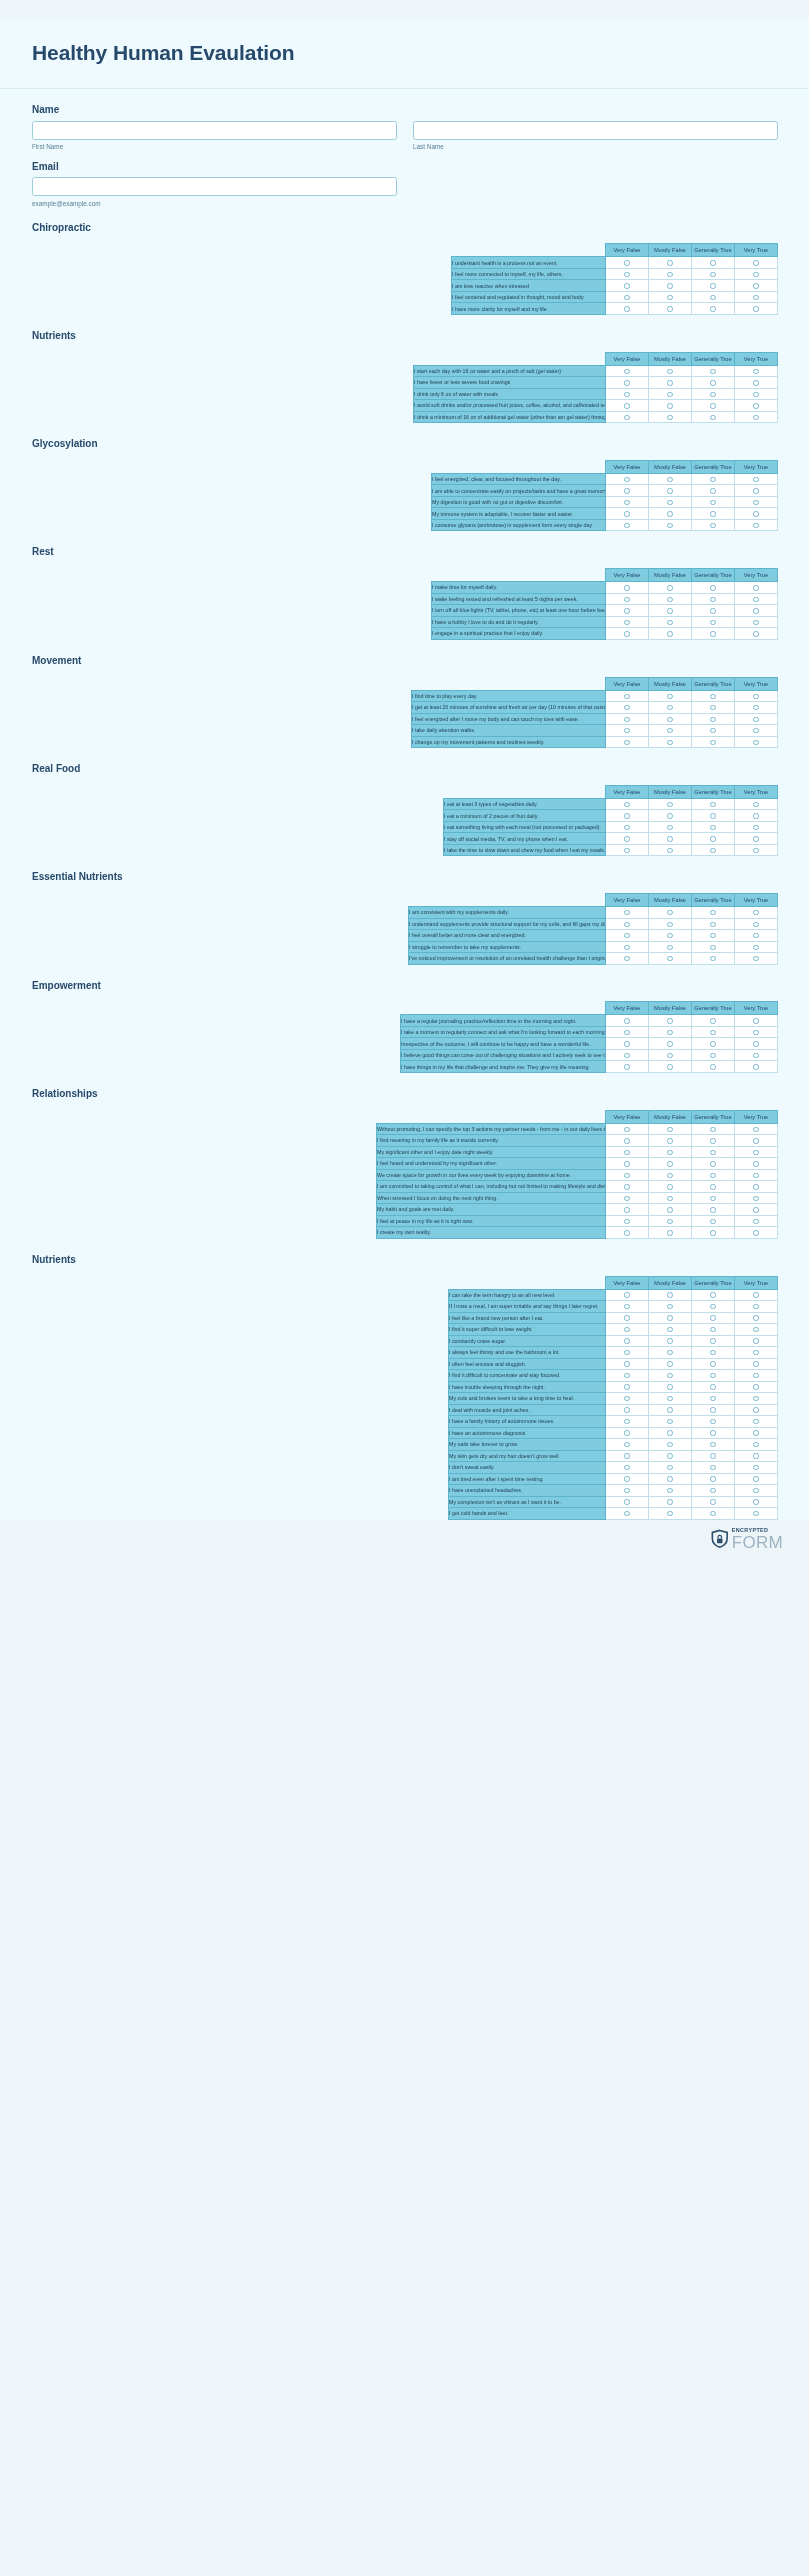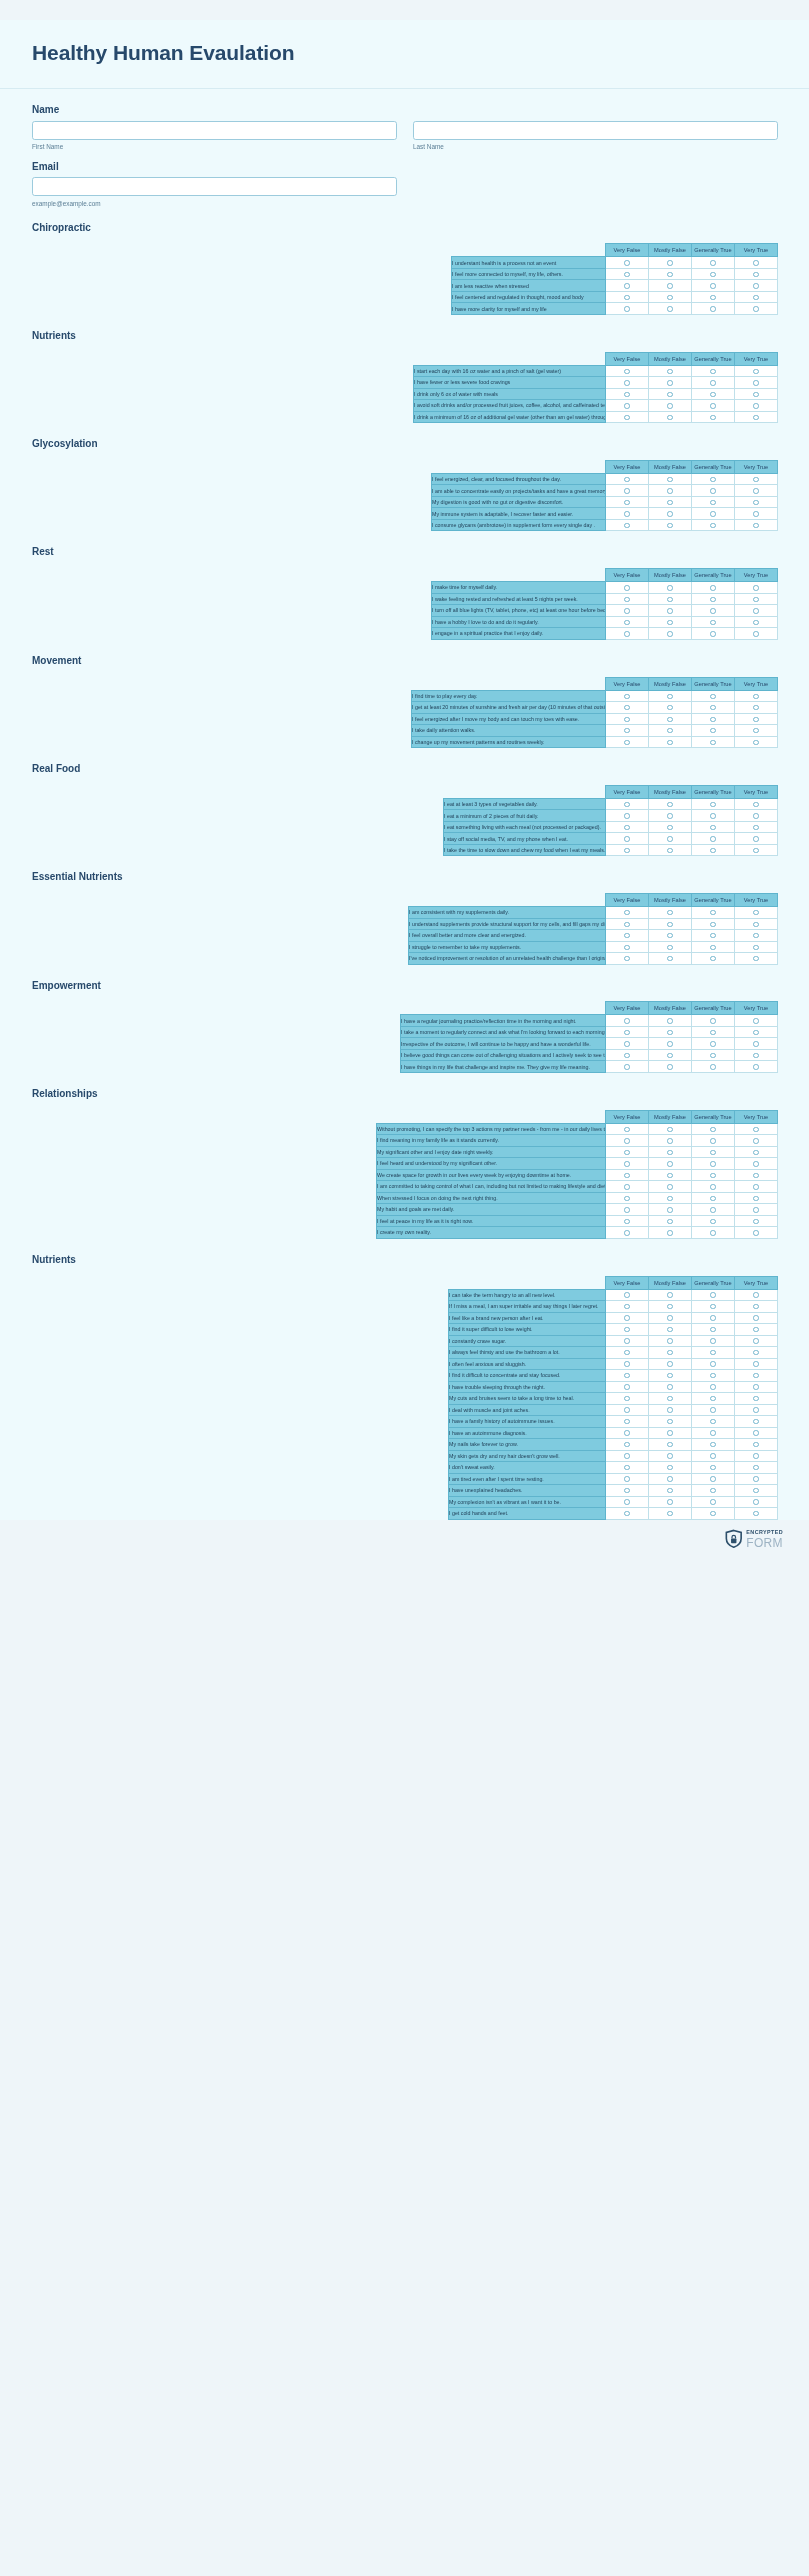--- a/index.html
+++ b/index.html
@@ -152,21 +152,21 @@
   .enc-badge { display:flex; align-items:center; gap:3.4px; }
   .enc-text { line-height:1; }
   .enc-line1 {
     font-size:5.4px;
     font-weight:bold;
     letter-spacing:0.4px;
     color:#2d4f6b;
     display:block;
   }
   .enc-line2 {
-    font-size:12px;
+    font-size:17px;
     letter-spacing:0.3px;
     color:#9db3c4;
     display:block;
     margin-top:0.7px;
   }
 </style>
 </head>
 <body>
 
 <div class="page">

